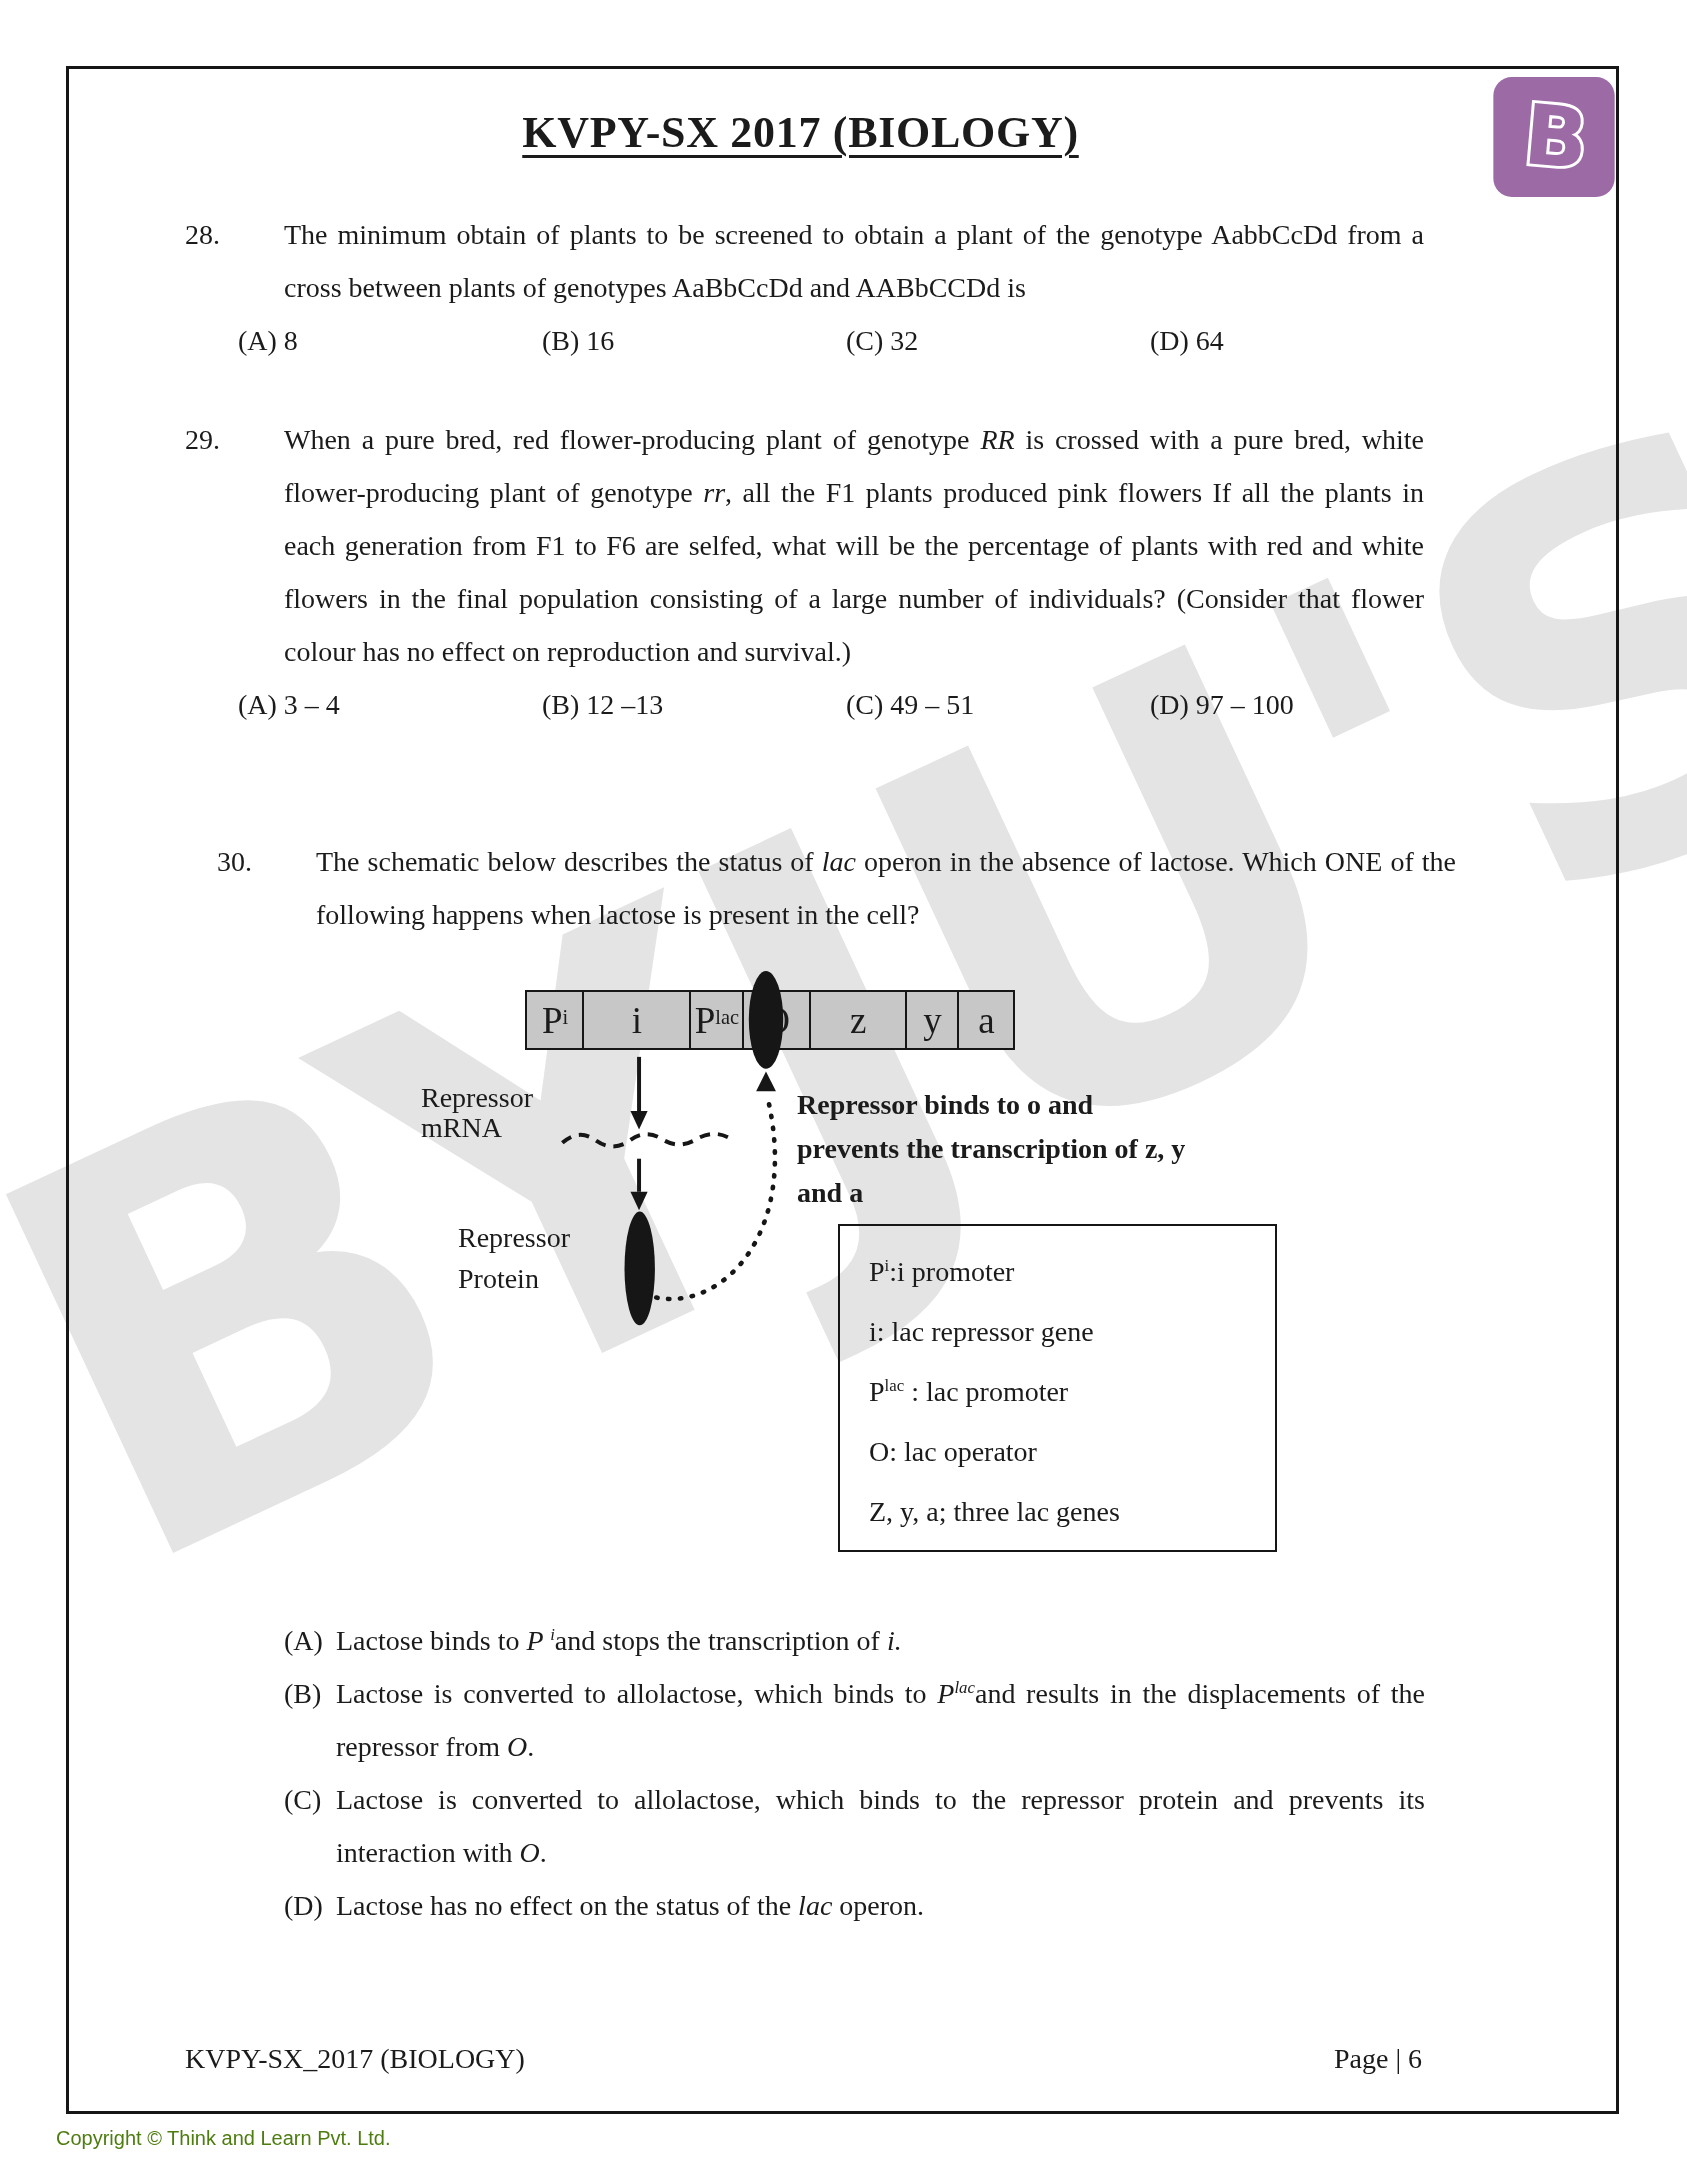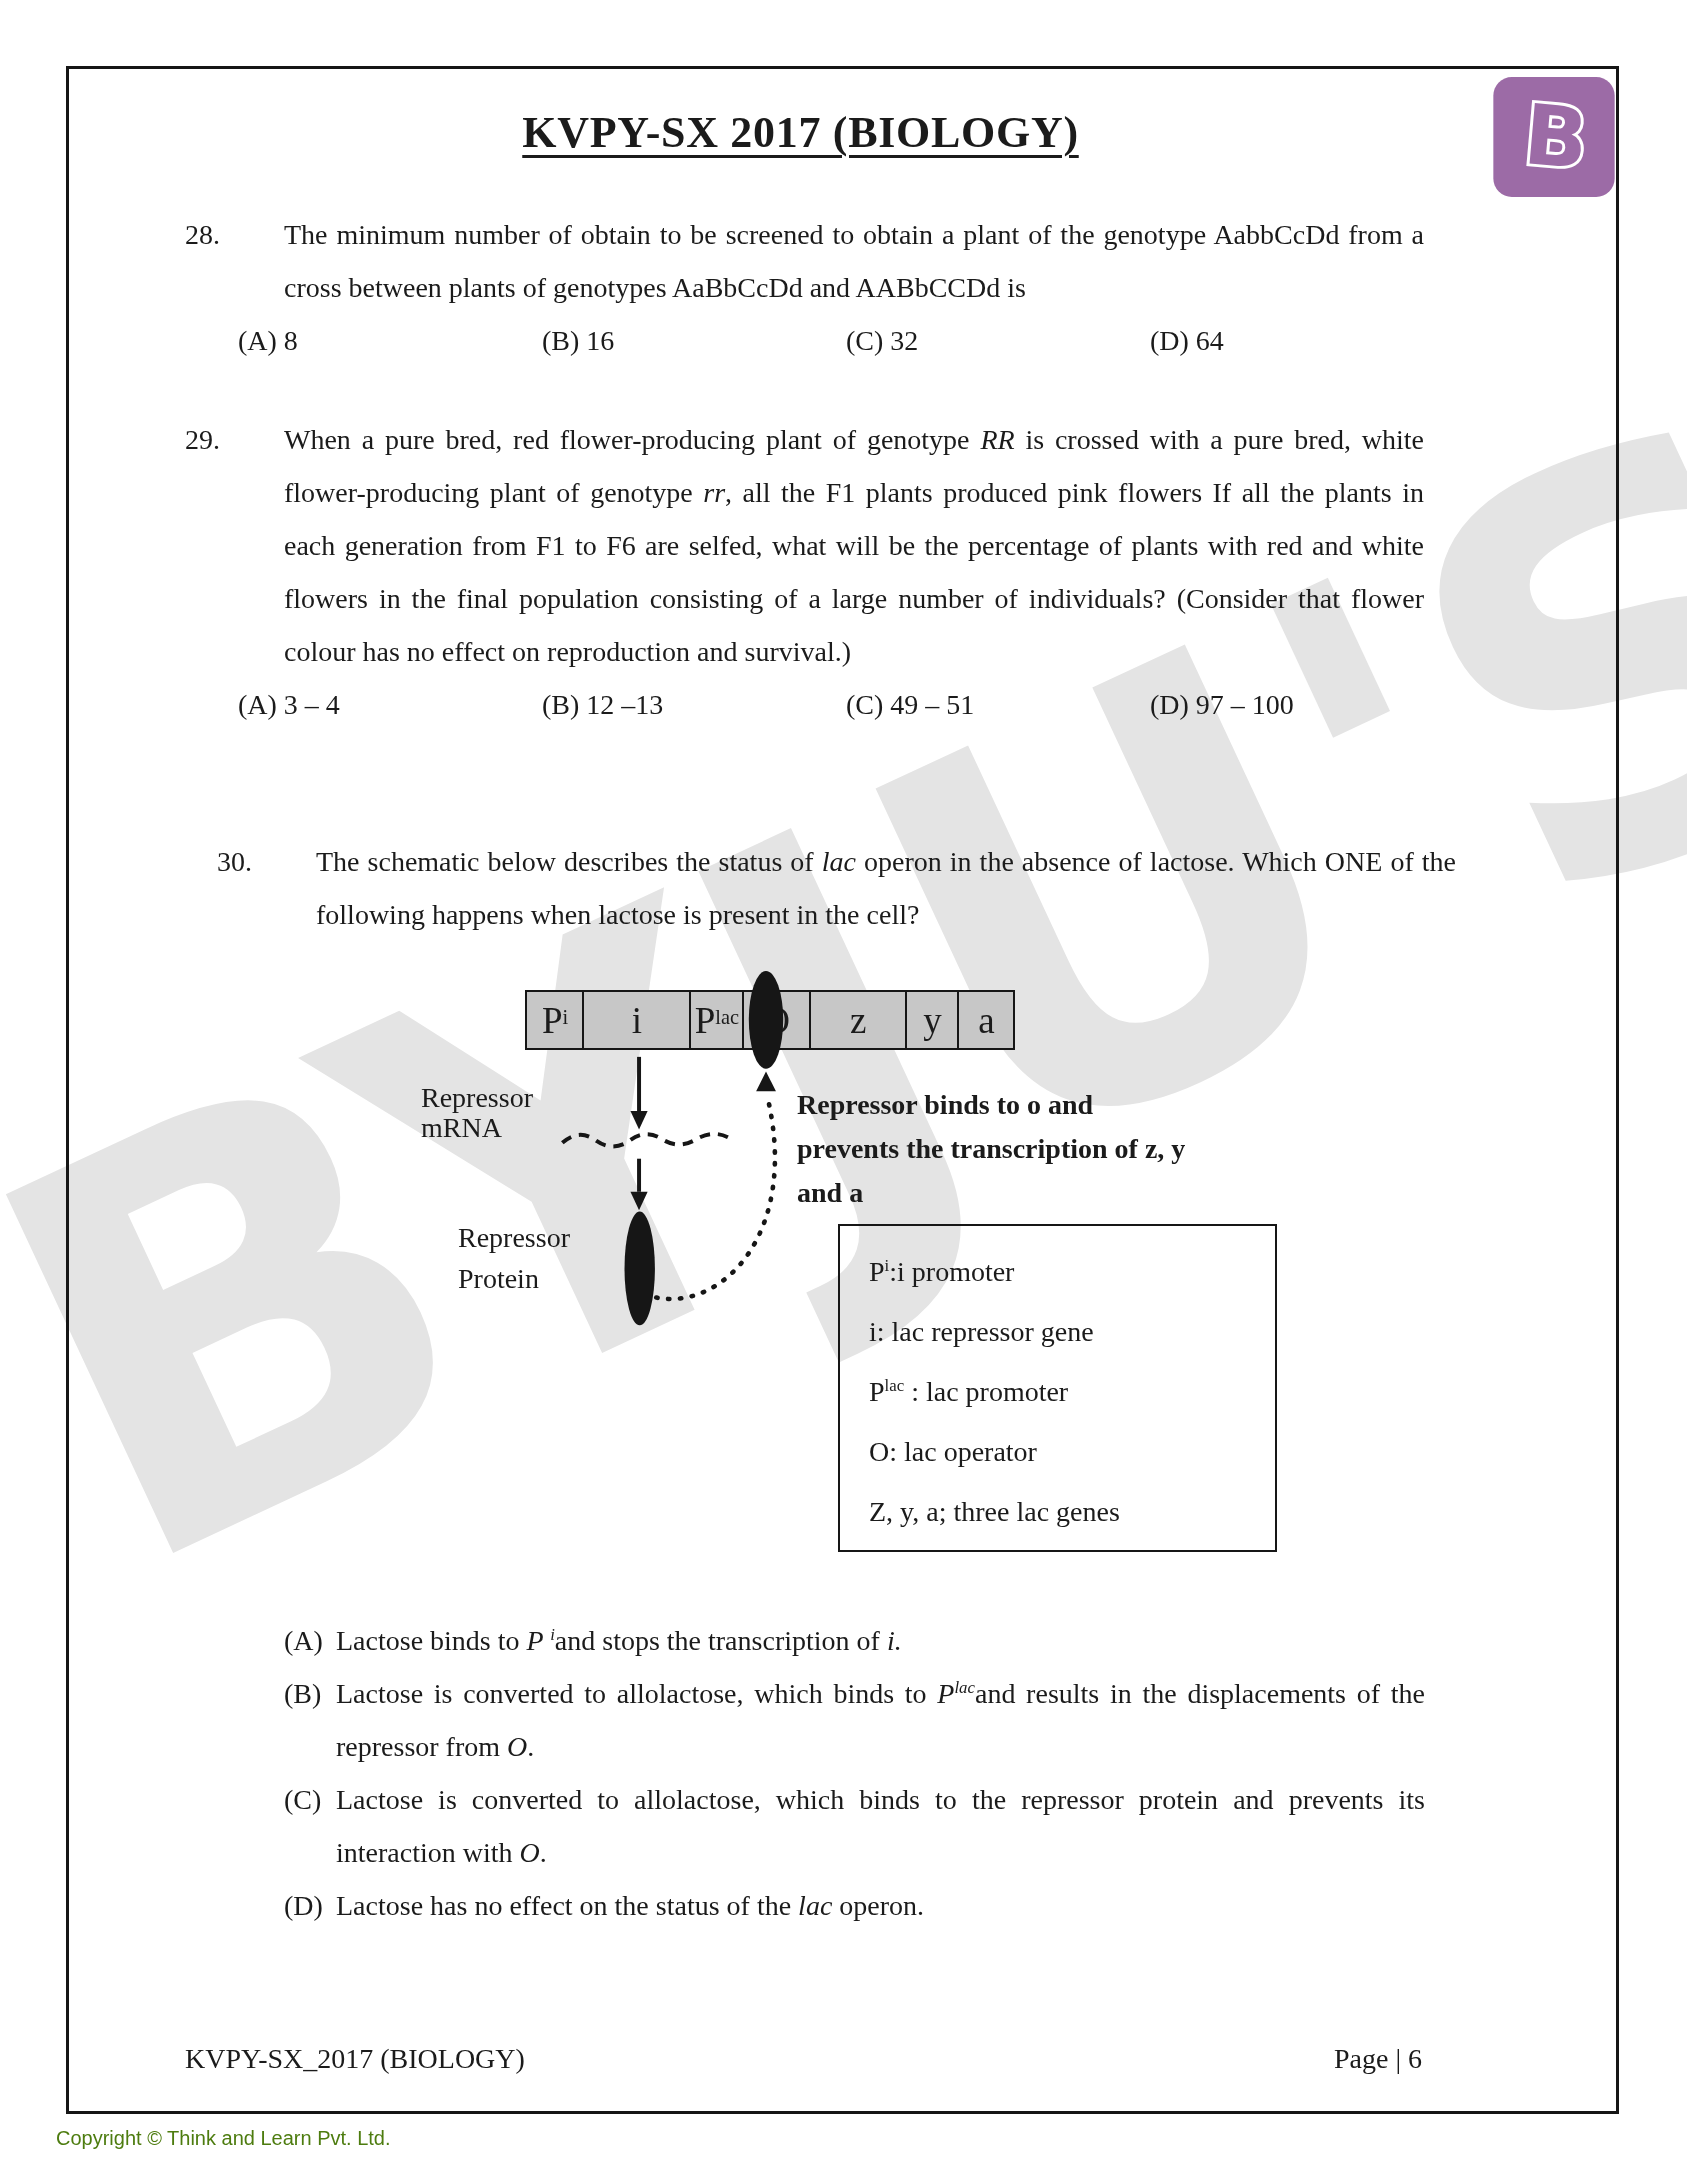--- a/index.html
+++ b/index.html
@@ -130,21 +130,21 @@
   <svg width="122" height="120" viewBox="0 0 184 182">
     <rect x="0" y="0" width="184" height="182" rx="28" fill="var(--logo_purple)"></rect>
     <text x="95" y="134" text-anchor="middle" font-family="DejaVu Sans, sans-serif" font-weight="bold" font-size="126" fill="var(--logo_purple)" stroke="#ffffff" stroke-width="9" paint-order="stroke" transform="rotate(5 92 91)">B</text>
   </svg>
 </div>
 
 <div class="title"><span>KVPY-SX 2017 (BIOLOGY)</span></div>
 
 <div class="q" id="q28">
   <div class="qnum">28.</div>
-  <div class="qtext">The minimum number of obtain to be screened to obtain a plant of the genotype AabbCcDd from a cross between plants of genotypes AaBbCcDd and AABbCCDd is</div>
+  <div class="qtext">The minimum obtain of plants to be screened to obtain a plant of the genotype AabbCcDd from a cross between plants of genotypes AaBbCcDd and AABbCCDd is</div>
   <div class="opts">
     <div class="opt">(A) 8</div>
     <div class="opt">(B) 16</div>
     <div class="opt">(C) 32</div>
     <div class="opt">(D) 64</div>
   </div>
 </div>
 
 <div class="q" id="q29">
   <div class="qnum">29.</div>

